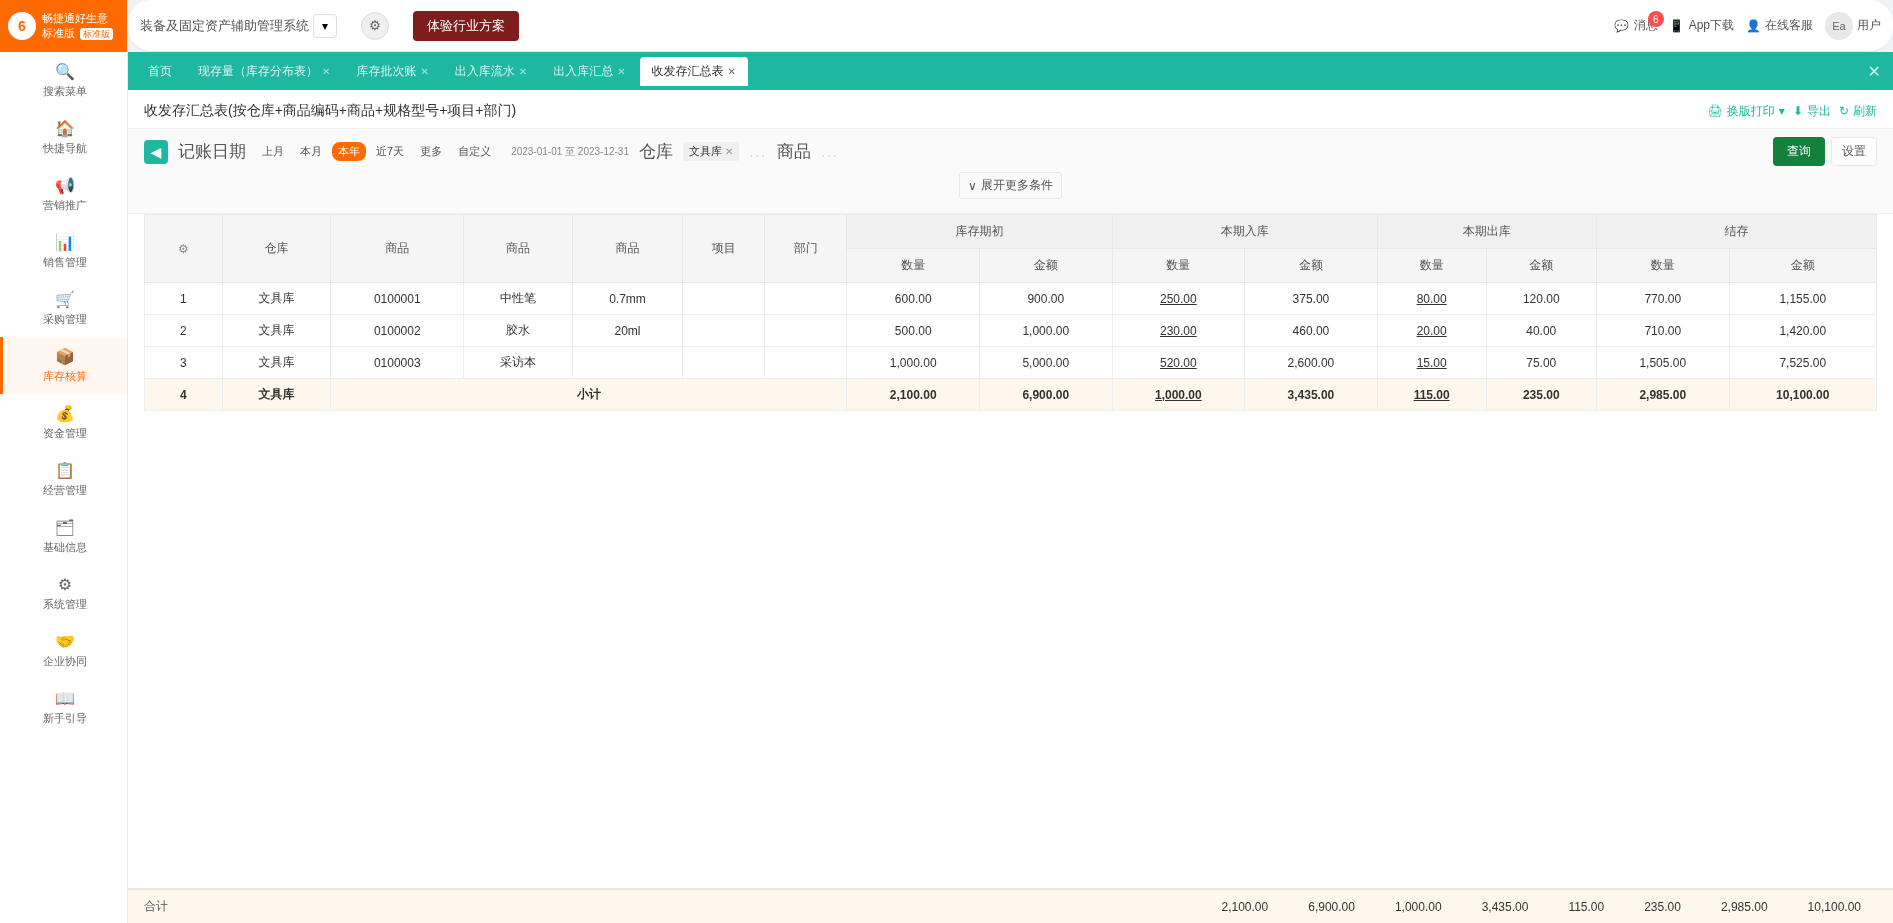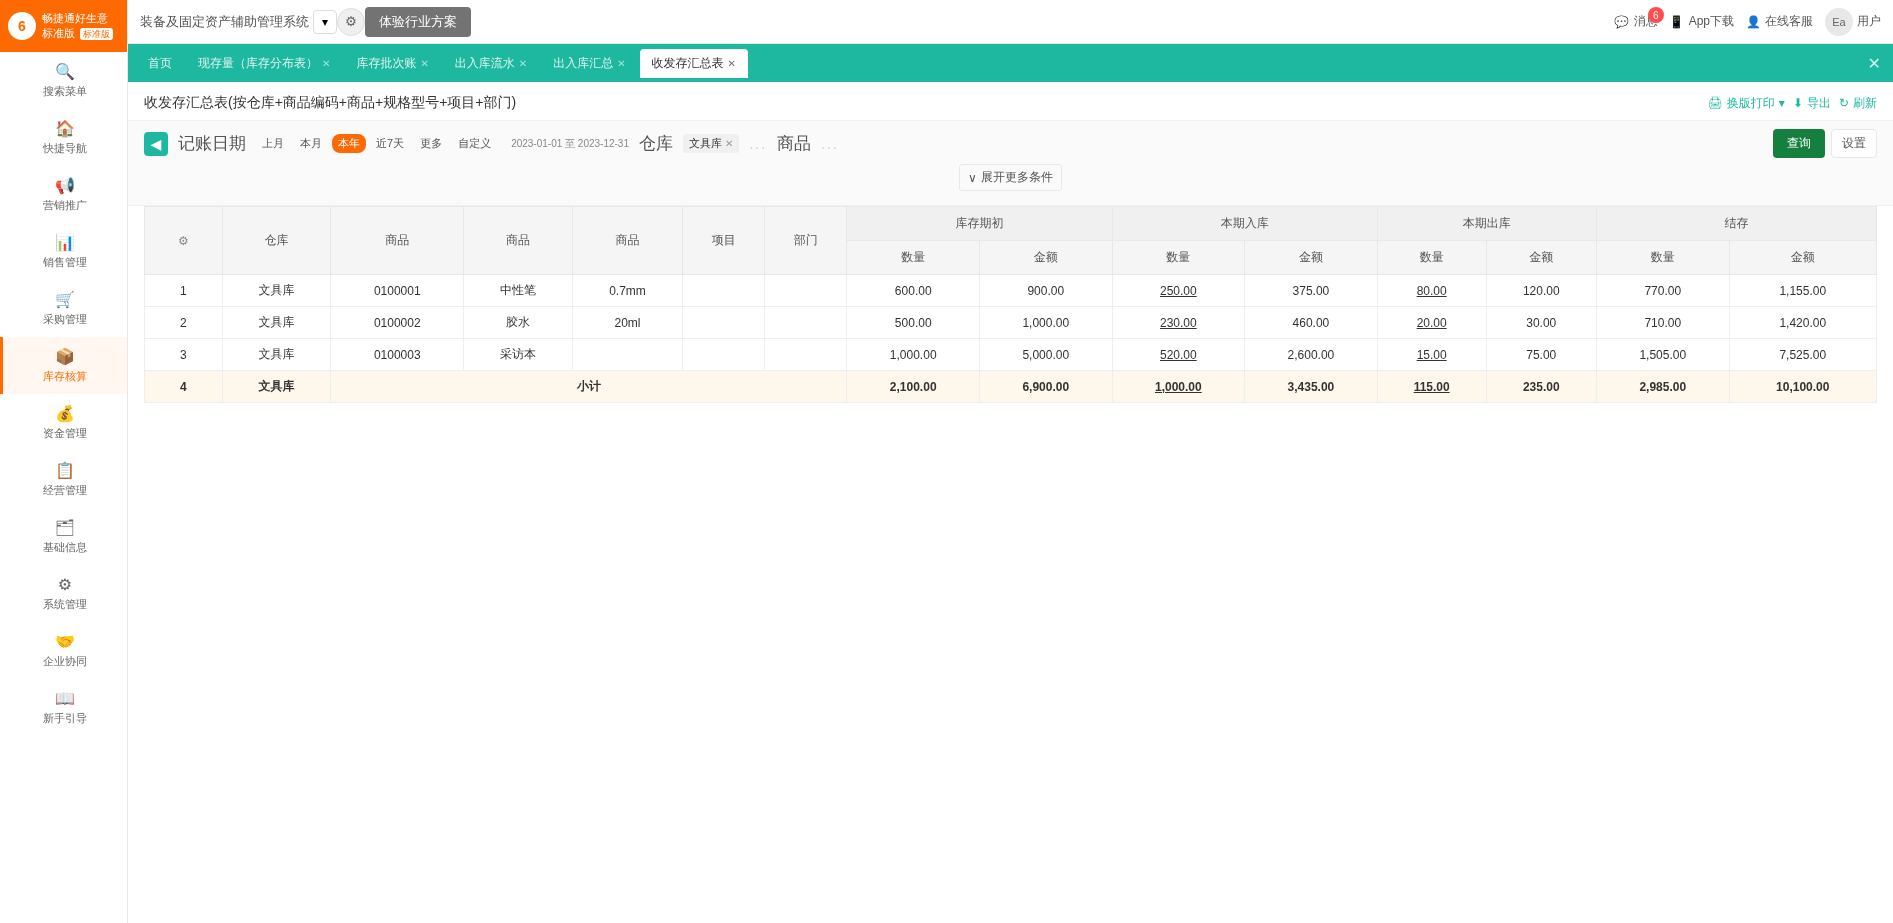--- a/index.html
+++ b/index.html
@@ -14,25 +14,25 @@
     .sidebar-nav { flex: 1; overflow-y: auto; }
     .sidebar-item { display: flex; flex-direction: column; align-items: center; padding: 10px 4px; cursor: pointer; border-left: 3px solid transparent; gap: 3px; color: #666; }
     .sidebar-item.active { background: #fff7f0; color: #ff6a00; border-left-color: #ff6a00; }
     .sidebar-item-icon { font-size: 16px; }
     .sidebar-item-label { font-size: 11px; text-align: center; }
 
     
     .main { flex: 1; display: flex; flex-direction: column; overflow: hidden; }
 
     
-    .top-header { height: 44px; background: #fff; display: flex; align-items: center; padding: 0 12px; border-bottom: 1px solid #e8e8e8; gap: 0; }
+    .top-header { height: 52px; background: #fff; display: flex; align-items: center; padding: 0 12px; border-bottom: 1px solid #e8e8e8; gap: 24px; border-radius: 24px; }
     .top-header-system { display: flex; align-items: center; gap: 4px; color: #555; font-size: 13px; }
     .dropdown-btn { border: 1px solid #ddd; border-radius: 4px; padding: 4px 8px; background: #fff; cursor: pointer; font-size: 12px; display: flex; align-items: center; gap: 3px; }
     .settings-btn { width: 28px; height: 28px; border-radius: 50%; border: 1px solid #ddd; display: flex; align-items: center; justify-content: center; cursor: pointer; color: #666; }
-    .try-btn { background: #737373; color: #fff; border: none; border-radius: 4px; padding: 6px 14px; cursor: pointer; font-size: 13px; }
+    .try-btn { background: #7f1d1d; color: #fff; border: none; border-radius: 4px; padding: 6px 14px; cursor: pointer; font-size: 13px; }
     .header-actions { display: flex; align-items: center; gap: 12px; margin-left: auto; }
     .header-action-item { display: flex; align-items: center; gap: 4px; color: #555; cursor: pointer; font-size: 12px; position: relative; }
     .badge { background: #ff4d4f; color: #fff; border-radius: 50%; width: 16px; height: 16px; font-size: 10px; display: flex; align-items: center; justify-content: center; position: absolute; top: -6px; right: -6px; }
     .avatar { width: 28px; height: 28px; border-radius: 50%; background: #e8e8e8; display: flex; align-items: center; justify-content: center; font-size: 11px; color: #666; overflow: hidden; }
 
     
     .tab-bar { background: #1eb8a0; display: flex; align-items: center; padding: 12px 8px; height: 38px; gap: 2px; }
     .tab { display: flex; align-items: center; gap: 4px; padding: 6px 12px; cursor: pointer; border-radius: 4px 4px 0 0; font-size: 12px; color: rgba(255,255,255,0.85); background: transparent; }
     .tab.active { background: #fff; color: #333; }
     .tab-close { font-size: 10px; opacity: 0.7; }
@@ -322,21 +322,21 @@
             <td>0100002</td>
             <td>胶水</td>
             <td>20ml</td>
             <td></td>
             <td></td>
             <td>500.00</td>
             <td>1,000.00</td>
             <td><span class="underline-link">230.00</span></td>
             <td>460.00</td>
             <td><span class="underline-link">20.00</span></td>
-            <td>30.00</td>
+            <td>40.00</td>
             <td>710.00</td>
             <td>1,420.00</td>
           </tr>
 
           <tr>
             <td>3</td>
             <td>文具库</td>
             <td>0100003</td>
             <td>采访本</td>
             <td></td>
@@ -362,15 +362,28 @@
             <td>3,435.00</td>
             <td><span class="underline-link">115.00</span></td>
             <td>235.00</td>
             <td>2,985.00</td>
             <td>10,100.00</td>
           </tr>
         </tbody>
       </table>
     </div>
 
+    <div class="table-footer">
+      <span class="footer-label" style="min-width:200px; margin-right: 20px;">合计</span>
+      <div style="display: flex; gap: 40px; margin-left: auto; padding-right: 16px;">
+        <span>2,100.00</span>
+        <span>6,900.00</span>
+        <span>1,000.00</span>
+        <span>3,435.00</span>
+        <span>115.00</span>
+        <span>235.00</span>
+        <span>2,985.00</span>
+        <span>10,100.00</span>
+      </div>
+    </div>
 
   </div>
 </div>
 
 </body></html>

